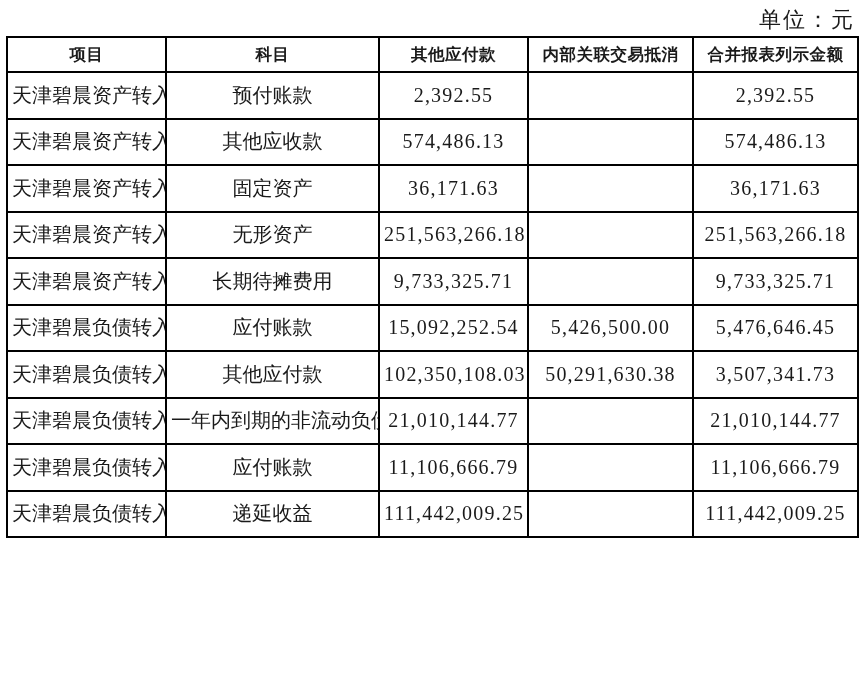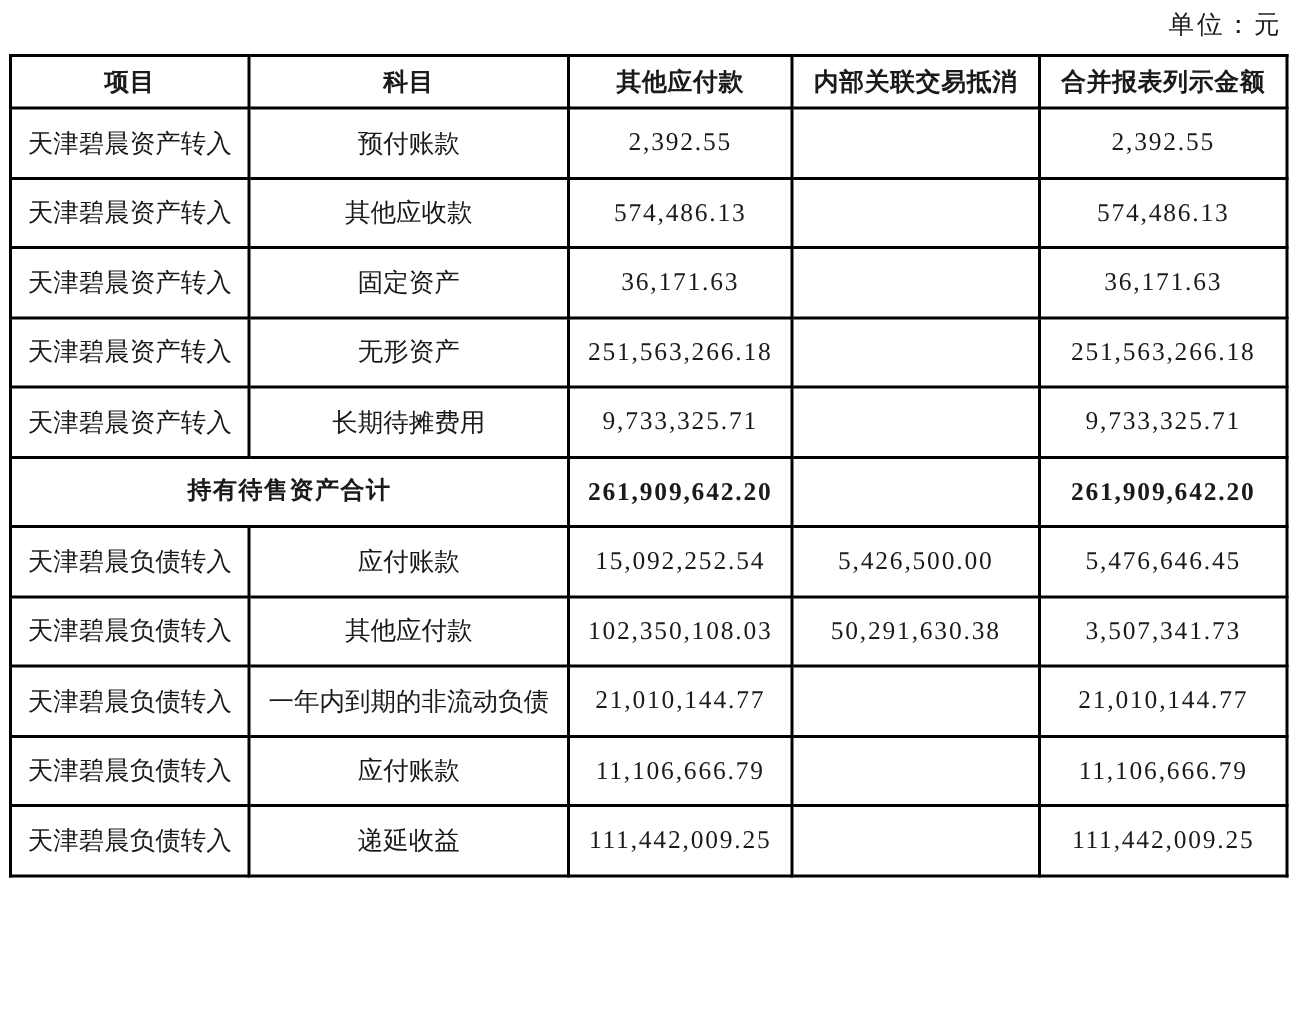--- a/index.html
+++ b/index.html
@@ -8,21 +8,21 @@
     width: 865px; height: 673px;
     background: #ffffff;
     font-family: "Liberation Serif", "DejaVu Serif", serif;
     color: #1a1a1a;
     overflow: hidden;
   }
   .unit-row {
     text-align: right;
     padding: 5px 10px 0 0;
     height: 32px;
-    font-size: 17px;
+    font-size: 22px;
     letter-spacing: 2px;
   }
   table.fin-table {
     border-collapse: collapse;
     table-layout: fixed;
     width: 851px;
     margin-left: 6px;
     margin-top: 4px;
   }
   .fin-table th, .fin-table td {
@@ -34,21 +34,21 @@
     white-space: nowrap;
   }
   .fin-table th {
     height: 35px;
     font-size: 16.5px;
     font-weight: bold;
     letter-spacing: 0.5px;
   }
   .fin-table td {
     height: 46.5px;
-    font-size: 17px;
+    font-size: 20px;
     font-weight: normal;
   }
   .fin-table td.num {
     letter-spacing: 1.2px;
     margin-left: 24px;
   }
   .fin-table tr.total td {
     font-weight: bold;
   }
   .fin-table tr.total td.total-label {
@@ -107,26 +107,20 @@
         <td class="num"></td>
         <td class="num">251,563,266.18</td>
       </tr>
       <tr>
         <td>天津碧晨资产转入</td>
         <td>长期待摊费用</td>
         <td class="num">9,733,325.71</td>
         <td class="num"></td>
         <td class="num">9,733,325.71</td>
       </tr>
-      <tr class="total">
-        <td colspan="2" class="total-label">持有待售资产合计</td>
-        <td class="num">261,909,642.20</td>
-        <td class="num"></td>
-        <td class="num">261,909,642.20</td>
-      </tr>
       <tr>
         <td>天津碧晨负债转入</td>
         <td>应付账款</td>
         <td class="num">15,092,252.54</td>
         <td class="num">5,426,500.00</td>
         <td class="num">5,476,646.45</td>
       </tr>
       <tr>
         <td>天津碧晨负债转入</td>
         <td>其他应付款</td>

